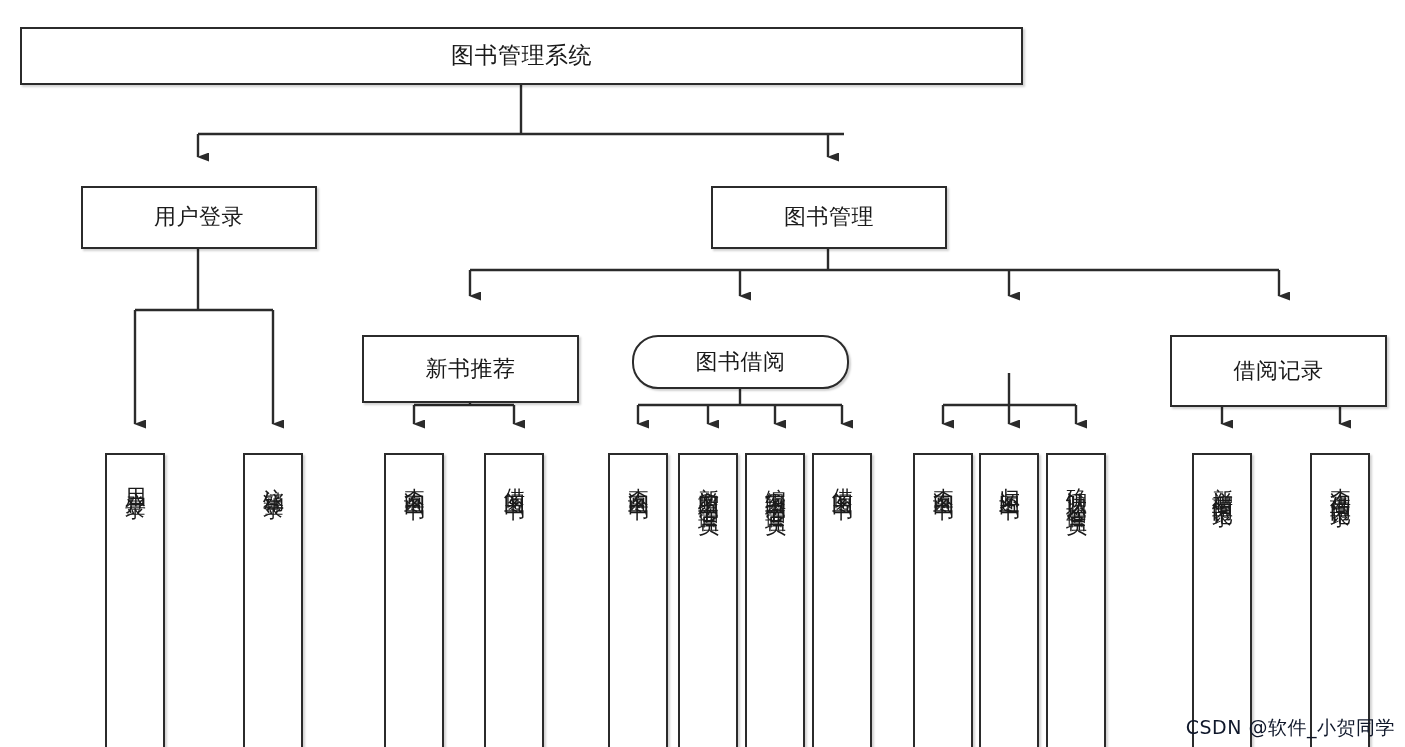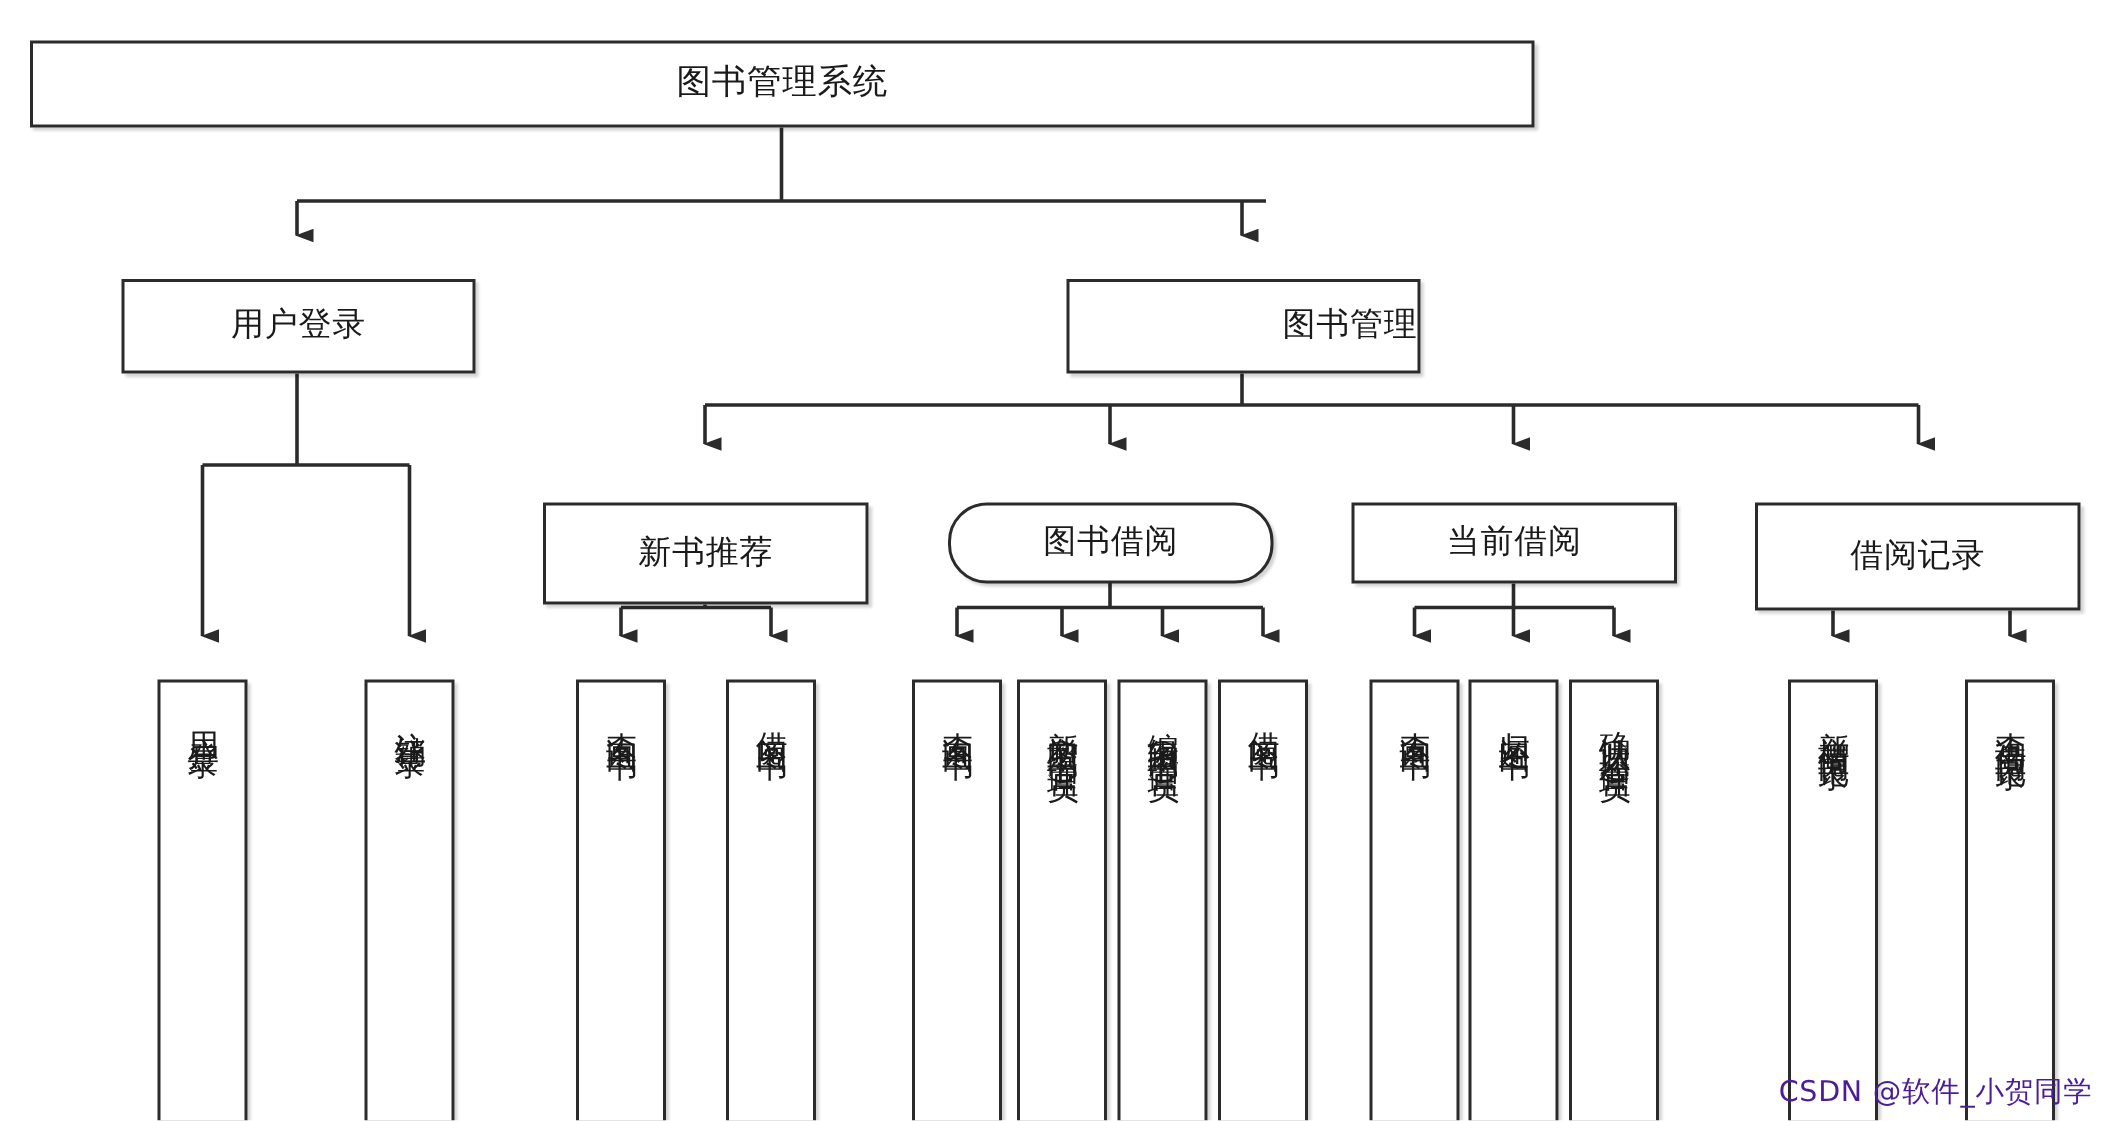--- a/index.html
+++ b/index.html
@@ -55,21 +55,21 @@
     font-size: 21px;
     letter-spacing: 4px;
     line-height: 1;
     white-space: nowrap;
   }
   .node.root .lbl { font-size: 23px; }
   .watermark {
     position: absolute;
     right: 10px;
     bottom: 6px;
-    color: #4c1d95;
+    color: #0f172a;
     font-size: 19px;
     letter-spacing: 0.5px;
     white-space: nowrap;
     user-select: none;
   }
 </style>
 </head>
 <body>
 
 <div id="canvas">
@@ -124,32 +124,29 @@
     </g>
   </svg>
 
   <div class="node root" style="left:20px; top:11px; width:1003px; height:58px;">
     <span class="lbl">图书管理系统</span>
   </div>
 
   <div class="node" style="left:81px; top:170px; width:236px; height:63px;">
     <span class="lbl">用户登录</span>
   </div>
-  <div class="node" style="left:711px; top:170px; width:236px; height:63px;justify-content:flex-end;">
+  <div class="node" style="left:711px; top:170px; width:236px; height:63px;">
     <span class="lbl">图书管理</span>
   </div>
 
   <div class="node" style="left:362px; top:319px; width:217px; height:68px;">
     <span class="lbl">新书推荐</span>
   </div>
   <div class="node" style="left:632px; top:319px; width:217px; height:54px;border-radius:26px;">
     <span class="lbl">图书借阅</span>
-  </div>
-  <div class="node" style="left:901px; top:319px; width:217px; height:54px;">
-    <span class="lbl">当前借阅</span>
   </div>
   <div class="node" style="left:1170px; top:319px; width:217px; height:72px;">
     <span class="lbl">借阅记录</span>
   </div>
 
   <div class="node vert" style="left:105px; top:437px; width:60px; height:296px;">
     <span class="lbl">用户登录</span>
   </div>
   <div class="node vert" style="left:243px; top:437px; width:60px; height:296px;">
     <span class="lbl">注销登录</span>

